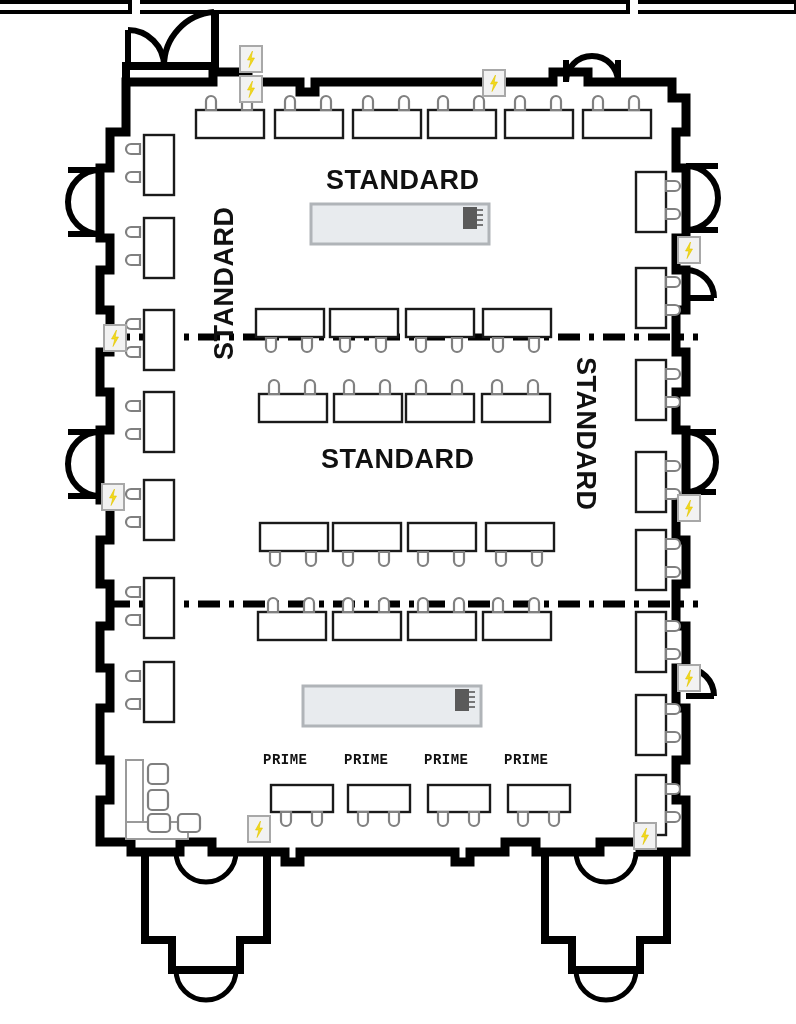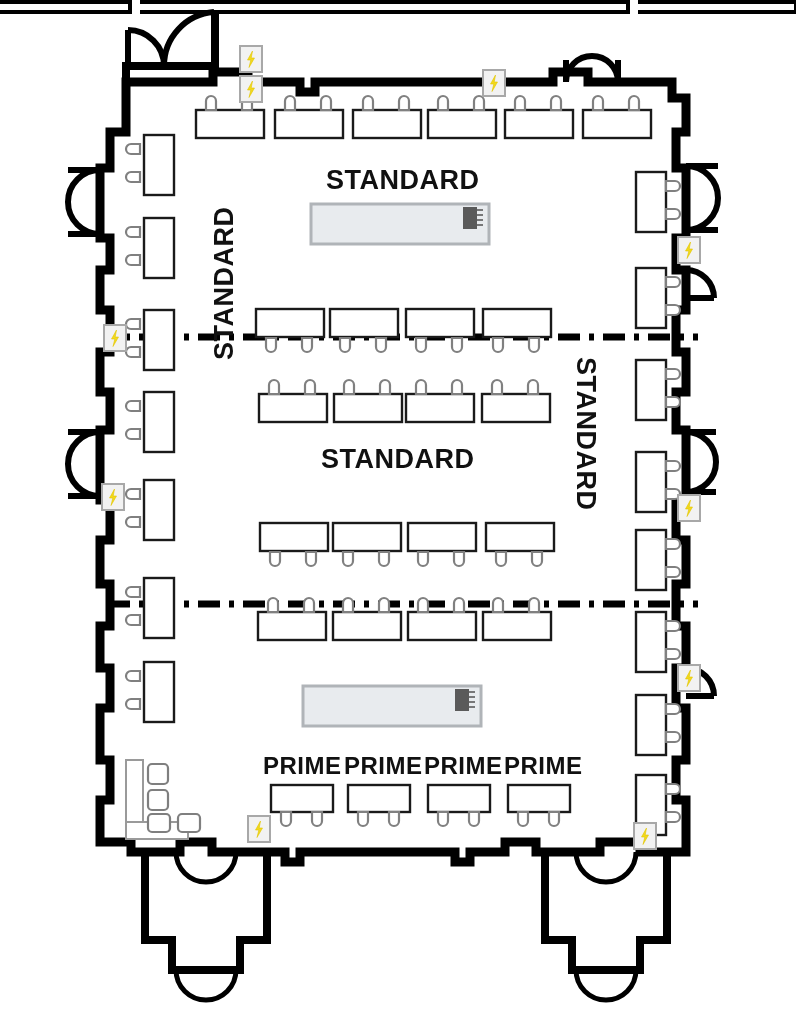--- a/index.html
+++ b/index.html
@@ -15,21 +15,21 @@
     position:absolute;
     font-family:"Liberation Sans", sans-serif;
     font-weight:bold;
     color:#111111;
     letter-spacing:0.5px;
     white-space:nowrap;
     user-select:none;
   }
   .lbl-h{font-size:27px;}
   .lbl-v{font-size:27px;transform-origin:0 0;}
-  .lbl-prime{font-size:24px;}
+  .lbl-prime{font-size:14px;font-family:Liberation Mono, monospace;}
 </style>
 </head>
 <body>
 
 <div id="stage">
 
   <svg id="plan" width="796" height="1024" viewBox="0 0 796 1024">
 
     <defs>
 

